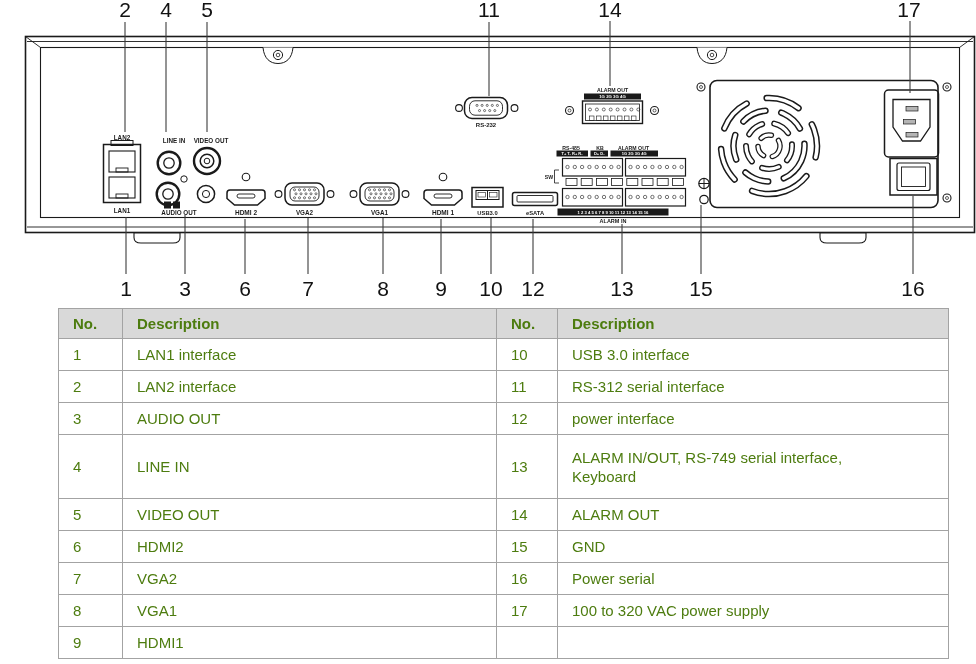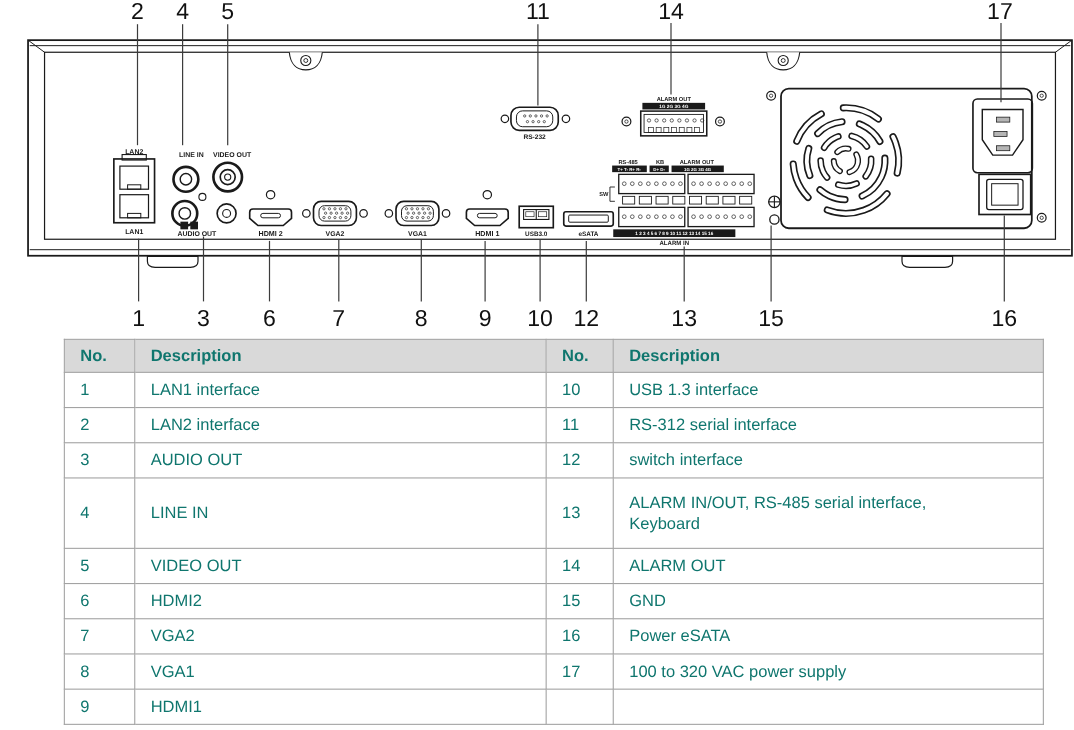--- a/index.html
+++ b/index.html
@@ -7,21 +7,21 @@
     position:relative;width:976px;height:664px;background:#fff;overflow:hidden;
     font-family:"Liberation Sans",sans-serif;color:#1a1a1a;
   }
   .diagram-svg{position:absolute;left:0;top:0;}
   .callout-num{font-family:"Liberation Sans",sans-serif;font-size:21px;fill:#111;}
   .plabel{font-family:"Liberation Sans",sans-serif;font-weight:bold;fill:#1a1a1a;}
   .pintxt{font-family:"Liberation Sans",sans-serif;font-weight:bold;fill:#ffffff;}
   table.desc-table{
     position:absolute;left:58px;top:308px;width:890px;
     border-collapse:collapse;table-layout:fixed;
-    font-size:15px;color:#0f766e;
+    font-size:15px;color:#4d7c0f;
   }
   table.desc-table th,table.desc-table td{
     border:1px solid #a3a3a3;text-align:left;vertical-align:middle;
     padding:0 4px 0 14px;overflow:hidden;
   }
   table.desc-table th{background:#d9d9d9;font-weight:bold;height:29px;}
   table.desc-table td{height:31px;}
   tr.tall td{height:63px;}
   td.desc span{display:block;max-width:335px;line-height:19px;}
   col.c-no1{width:64px;} col.c-desc1{width:374px;}
@@ -380,51 +380,51 @@
     </tr>
   </thead>
   <tbody>
     <tr>
       <td>1</td>
       <td class="desc">
             <span>LAN1 interface</span>
           </td>
       <td>10</td>
       <td class="desc">
-            <span>USB 1.3 interface</span>
+            <span>USB 3.0 interface</span>
           </td>
     </tr>
     <tr>
       <td>2</td>
       <td class="desc">
             <span>LAN2 interface</span>
           </td>
       <td>11</td>
       <td class="desc">
             <span>RS-312 serial interface</span>
           </td>
     </tr>
     <tr>
       <td>3</td>
       <td class="desc">
             <span>AUDIO OUT</span>
           </td>
       <td>12</td>
       <td class="desc">
-            <span>switch interface</span>
+            <span>power interface</span>
           </td>
     </tr>
     <tr class="tall">
       <td>4</td>
       <td class="desc">
             <span>LINE IN</span>
           </td>
       <td>13</td>
       <td class="desc">
-            <span>ALARM IN/OUT, RS-485 serial interface, Keyboard</span>
+            <span>ALARM IN/OUT, RS-749 serial interface, Keyboard</span>
           </td>
     </tr>
     <tr>
       <td>5</td>
       <td class="desc">
             <span>VIDEO OUT</span>
           </td>
       <td>14</td>
       <td class="desc">
             <span>ALARM OUT</span>
@@ -440,21 +440,21 @@
             <span>GND</span>
           </td>
     </tr>
     <tr>
       <td>7</td>
       <td class="desc">
             <span>VGA2</span>
           </td>
       <td>16</td>
       <td class="desc">
-            <span>Power eSATA</span>
+            <span>Power serial</span>
           </td>
     </tr>
     <tr>
       <td>8</td>
       <td class="desc">
             <span>VGA1</span>
           </td>
       <td>17</td>
       <td class="desc">
             <span>100 to 320 VAC power supply</span>

